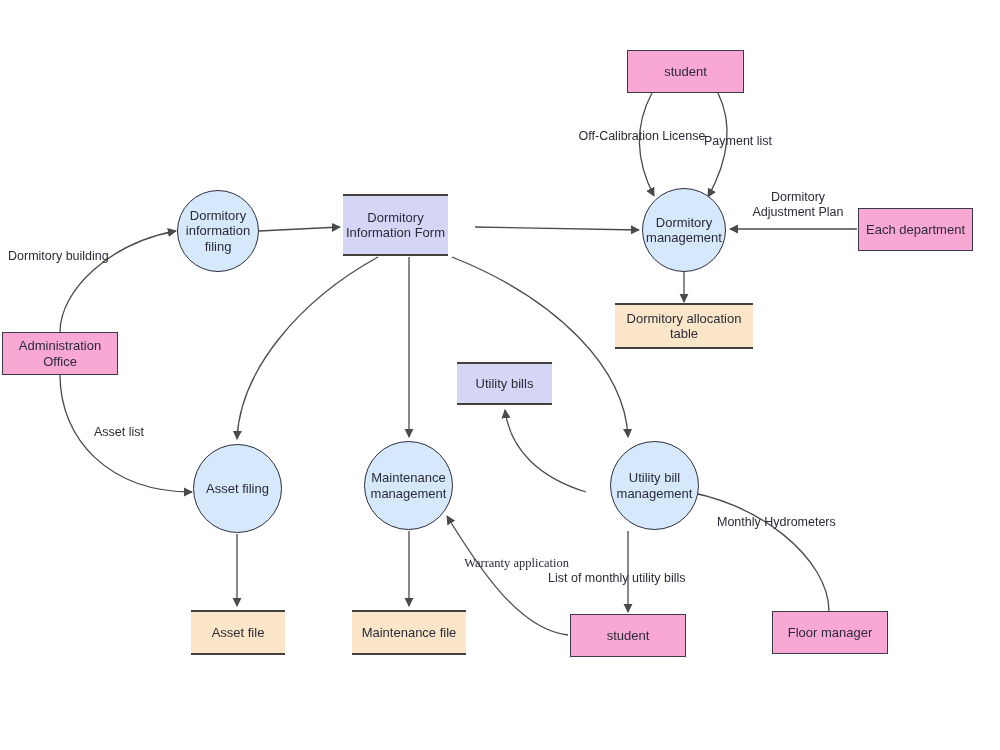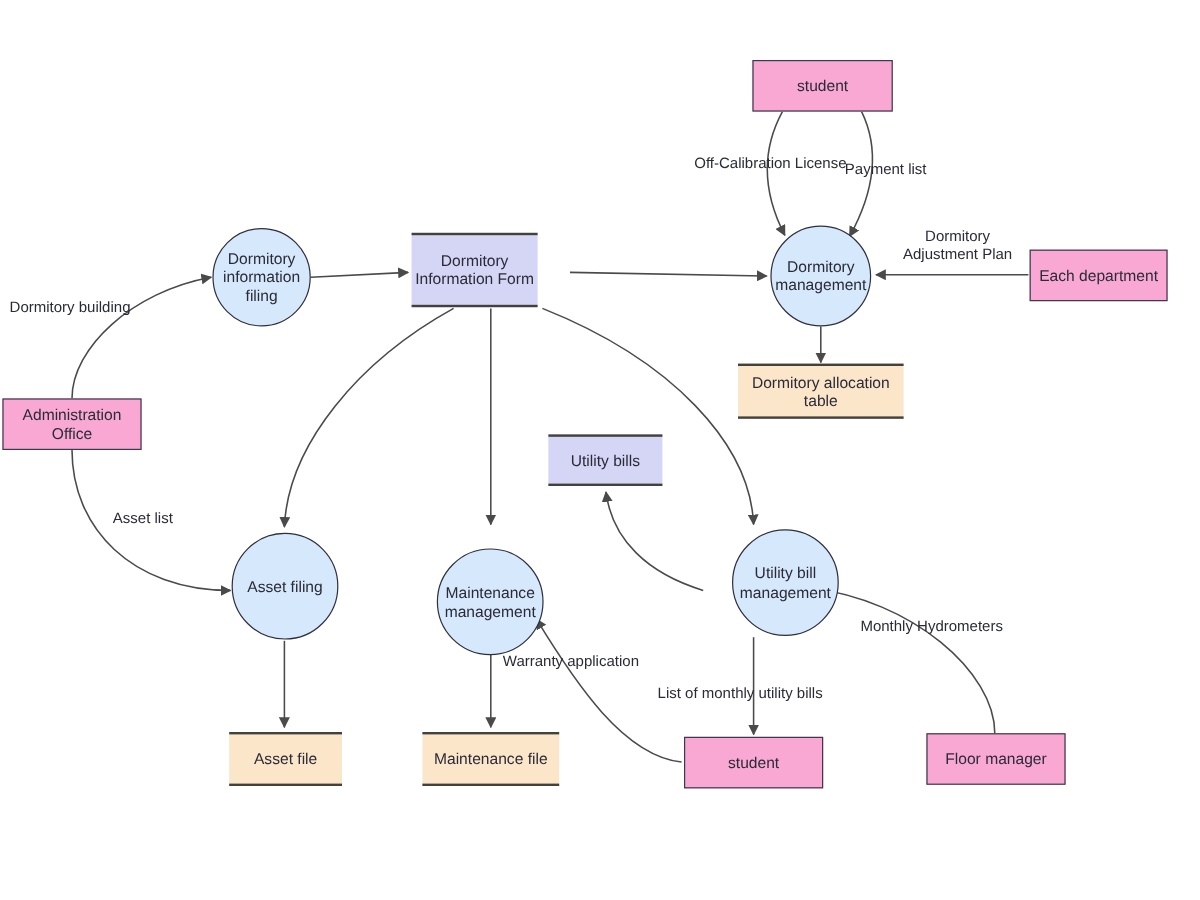--- a/index.html
+++ b/index.html
@@ -147,21 +147,21 @@
   </div>
 
   <div class="node process" style="left:642px; top:188px; width:84px; height:84px;">
     <span class="ptext">Dormitory management</span>
   </div>
 
   <div class="node process" style="left:193px; top:444px; width:89px; height:89px;">
     <span class="ptext">Asset filing</span>
   </div>
 
-  <div class="node process" style="left:364px; top:457px; width:89px; height:89px;">
+  <div class="node process" style="left:364px; top:441px; width:89px; height:89px;">
     <span class="ptext">Maintenance management</span>
   </div>
 
   <div class="node process" style="left:584px; top:441px; width:89px; height:89px;margin-left:26px;">
     <span class="ptext">Utility bill management</span>
   </div>
 
   <div class="node store store-lav" style="left:343px; top:194px; width:105px; height:62px;">
     <span>Dormitory Information Form</span>
   </div>
@@ -185,19 +185,19 @@
   <div class="flow-label" style="left:8px; top:249px; width:130px; text-align:left;">Dormitory building</div>
 
   <div class="flow-label" style="left:94px; top:425px; width:80px; text-align:left;">Asset list</div>
 
   <div class="flow-label" style="left:578px; top:129px; width:128px; text-align:center; white-space:normal;">Off-Calibration License</div>
 
   <div class="flow-label" style="left:704px; top:134px; width:92px; text-align:left;">Payment list</div>
 
   <div class="flow-label" style="left:742px; top:190px; width:112px; text-align:center; white-space:normal;">Dormitory Adjustment Plan</div>
 
-  <div class="flow-label" style="left:419px; top:544px; width:150px; text-align:left;">Warranty application</div>
+  <div class="flow-label" style="left:419px; top:556px; width:150px; text-align:right;font-family:Liberation Serif, serif;">Warranty application</div>
 
   <div class="flow-label" style="left:548px; top:571px; width:180px; text-align:left;">List of monthly utility bills</div>
 
   <div class="flow-label" style="left:717px; top:515px; width:150px; text-align:left;">Monthly Hydrometers</div>
 
 </div>
 
 </body></html>

